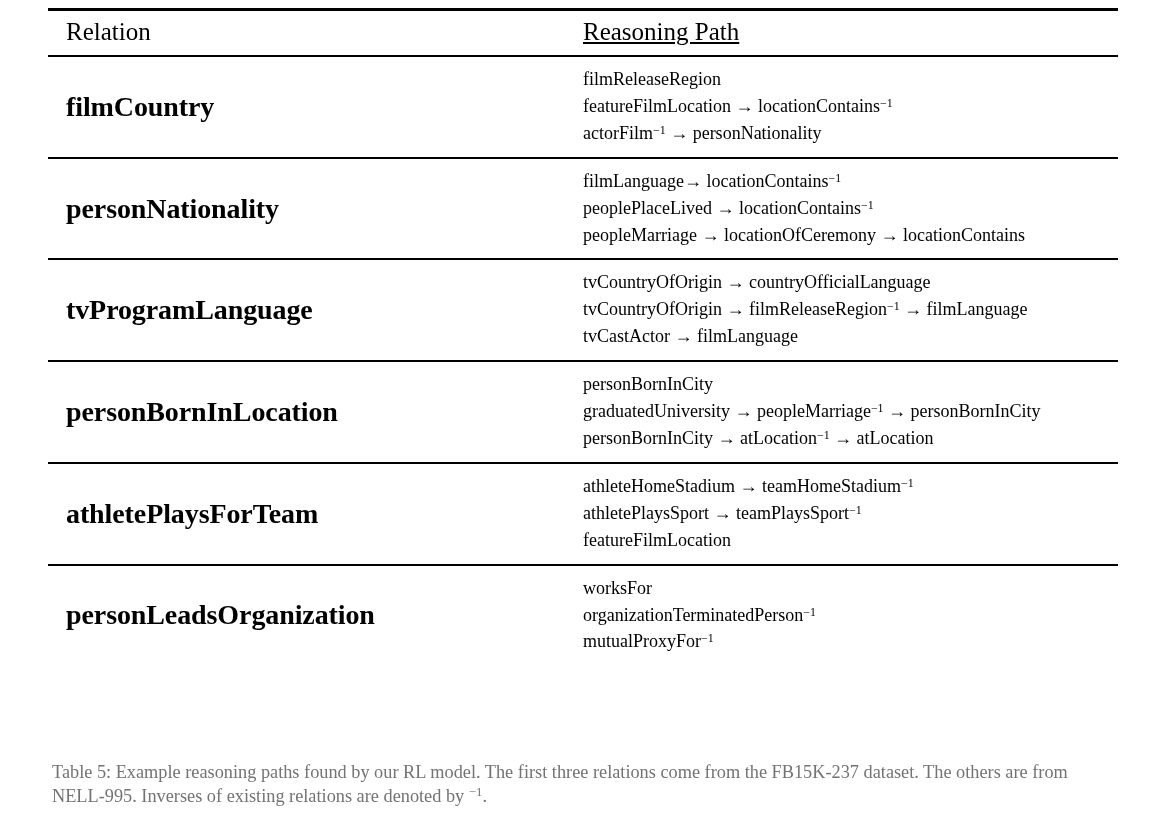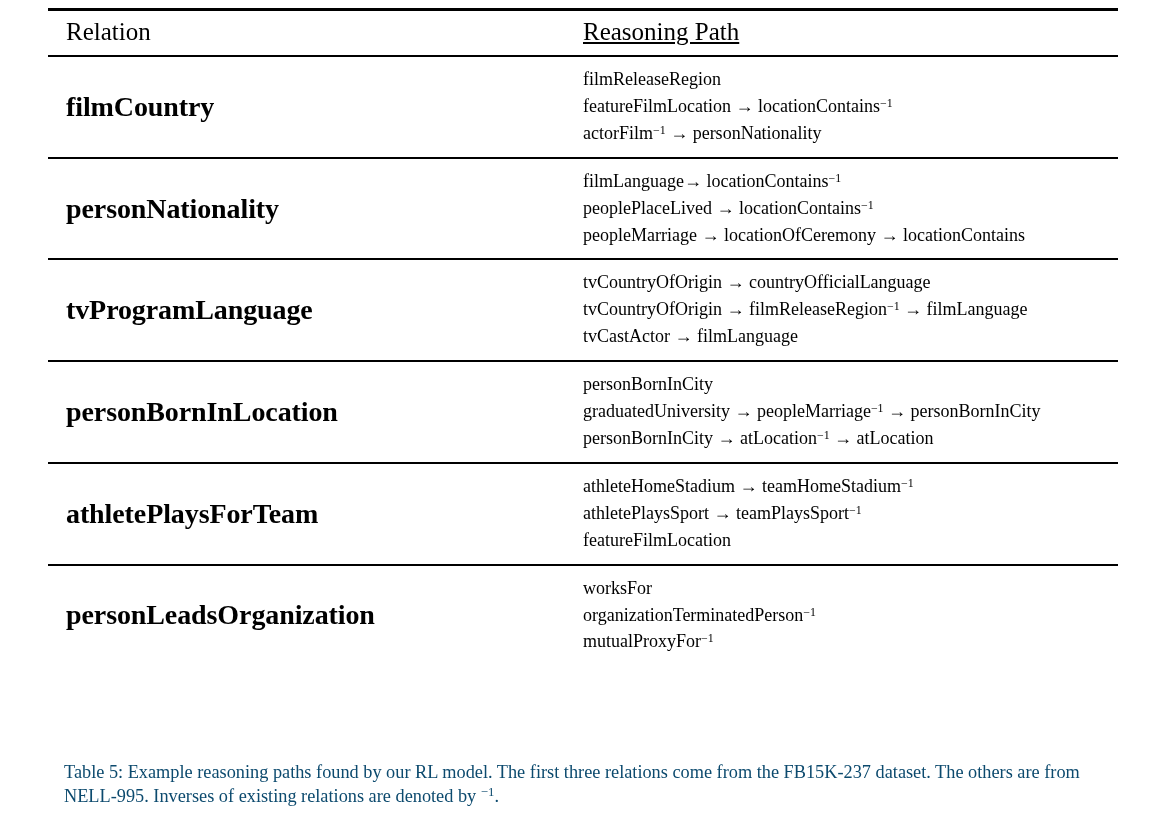--- a/index.html
+++ b/index.html
@@ -86,27 +86,27 @@
     vertical-align: 0.46em;
     line-height: 0;
     letter-spacing: 0;
   }
 
   .arrow { font-family: "Liberation Serif", "DejaVu Serif", serif; }
 
   
   .caption {
     position: absolute;
-    left: 64px;
+    left: 52px;
     top: 760px;
     width: 1070px;
     font-size: 18.3px;
     line-height: 1.33;
     text-align: left;
-    color: #0c4a6e;
+    color: #737373;
   }
   .caption .sup {
     font-size: 0.70em;
     vertical-align: 0.45em;
     line-height: 0;
   }
 </style>
 </head>
 <body>
 

